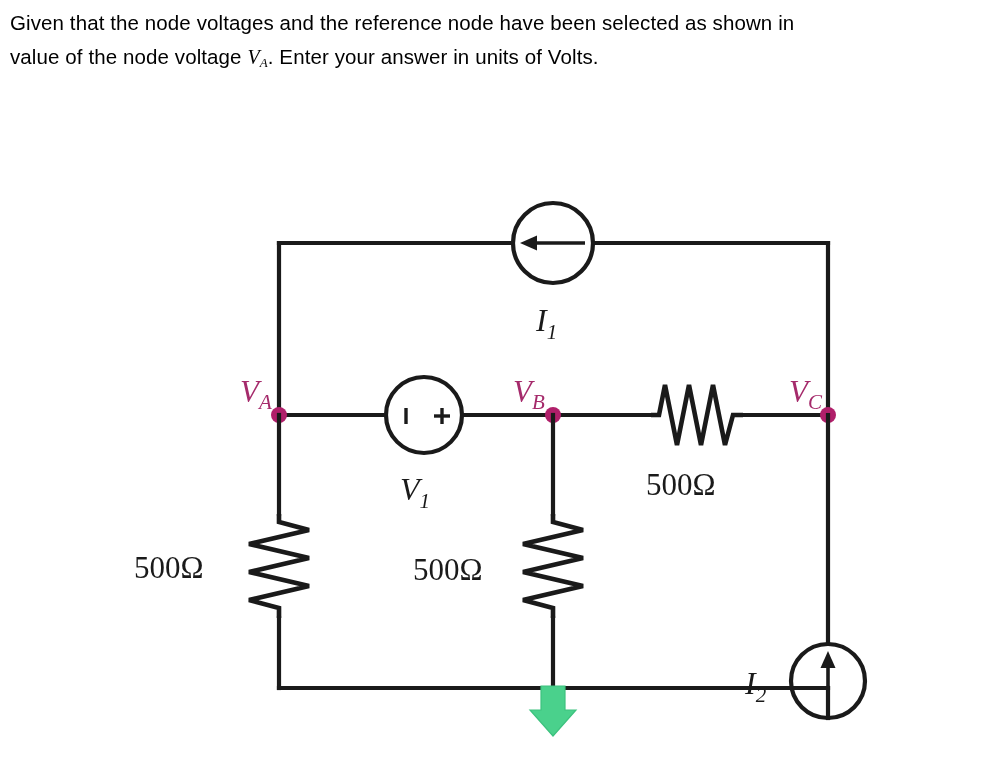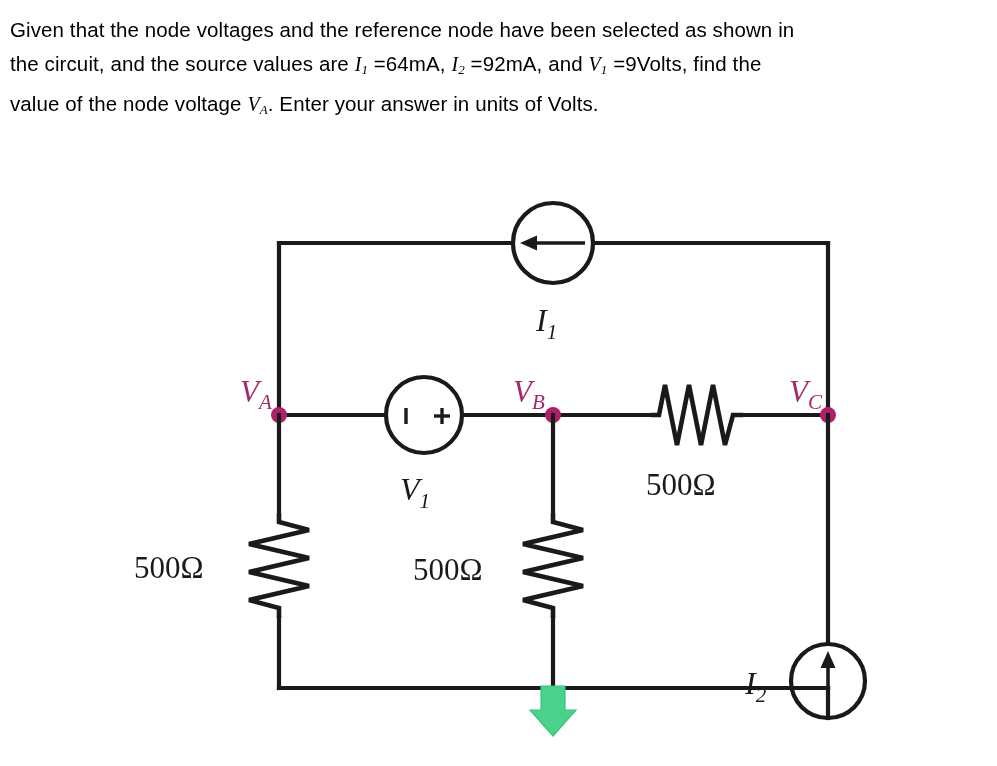--- a/index.html
+++ b/index.html
@@ -17,21 +17,21 @@
   #page {
     position: relative;
     width: 997px;
     height: 766px;
     background: #ffffff;
   }
   
   #problem-text {
     position: absolute;
     left: 10px;
-    top: 13px;
+    top: 6px;
     width: 975px;
     font-family: "Liberation Sans", sans-serif;
     font-size: 20.5px;
     line-height: 34px;
     color: #000000;
     letter-spacing: 0.1px;
   }
   #problem-text .mathvar {
     font-family: "Liberation Serif", serif;
     font-style: italic;
@@ -108,23 +108,20 @@
 </head>
 <body>
 
 <div id="page">
 
   <div id="problem-text">
     <div>
       <span>Given that the node voltages and the reference node have been selected as shown in</span>
     </div>
     <div>
-      <span>the circuit, and the source values are </span><span class="mathvar">I</span><sub>1</sub><span> =64mA, </span><span class="mathvar">I</span><sub>2</sub><span> =92mA, and </span><span class="mathvar">V</span><sub>1</sub><span> =9Volts, find the</span>
-    </div>
-    <div>
       <span>value of the node voltage </span><span class="mathvar">V</span><sub>A</sub><span>.  Enter your answer in units of Volts.</span>
     </div>
   </div>
 
   <div id="circuit-canvas">
     <svg width="997" height="636" viewBox="0 0 997 636" xmlns="http://www.w3.org/2000/svg">
 
       <path class="wire" d="M 279 113 L 279 285"></path>
 
       <path class="wire" d="M 279 113 L 513 113"></path>

